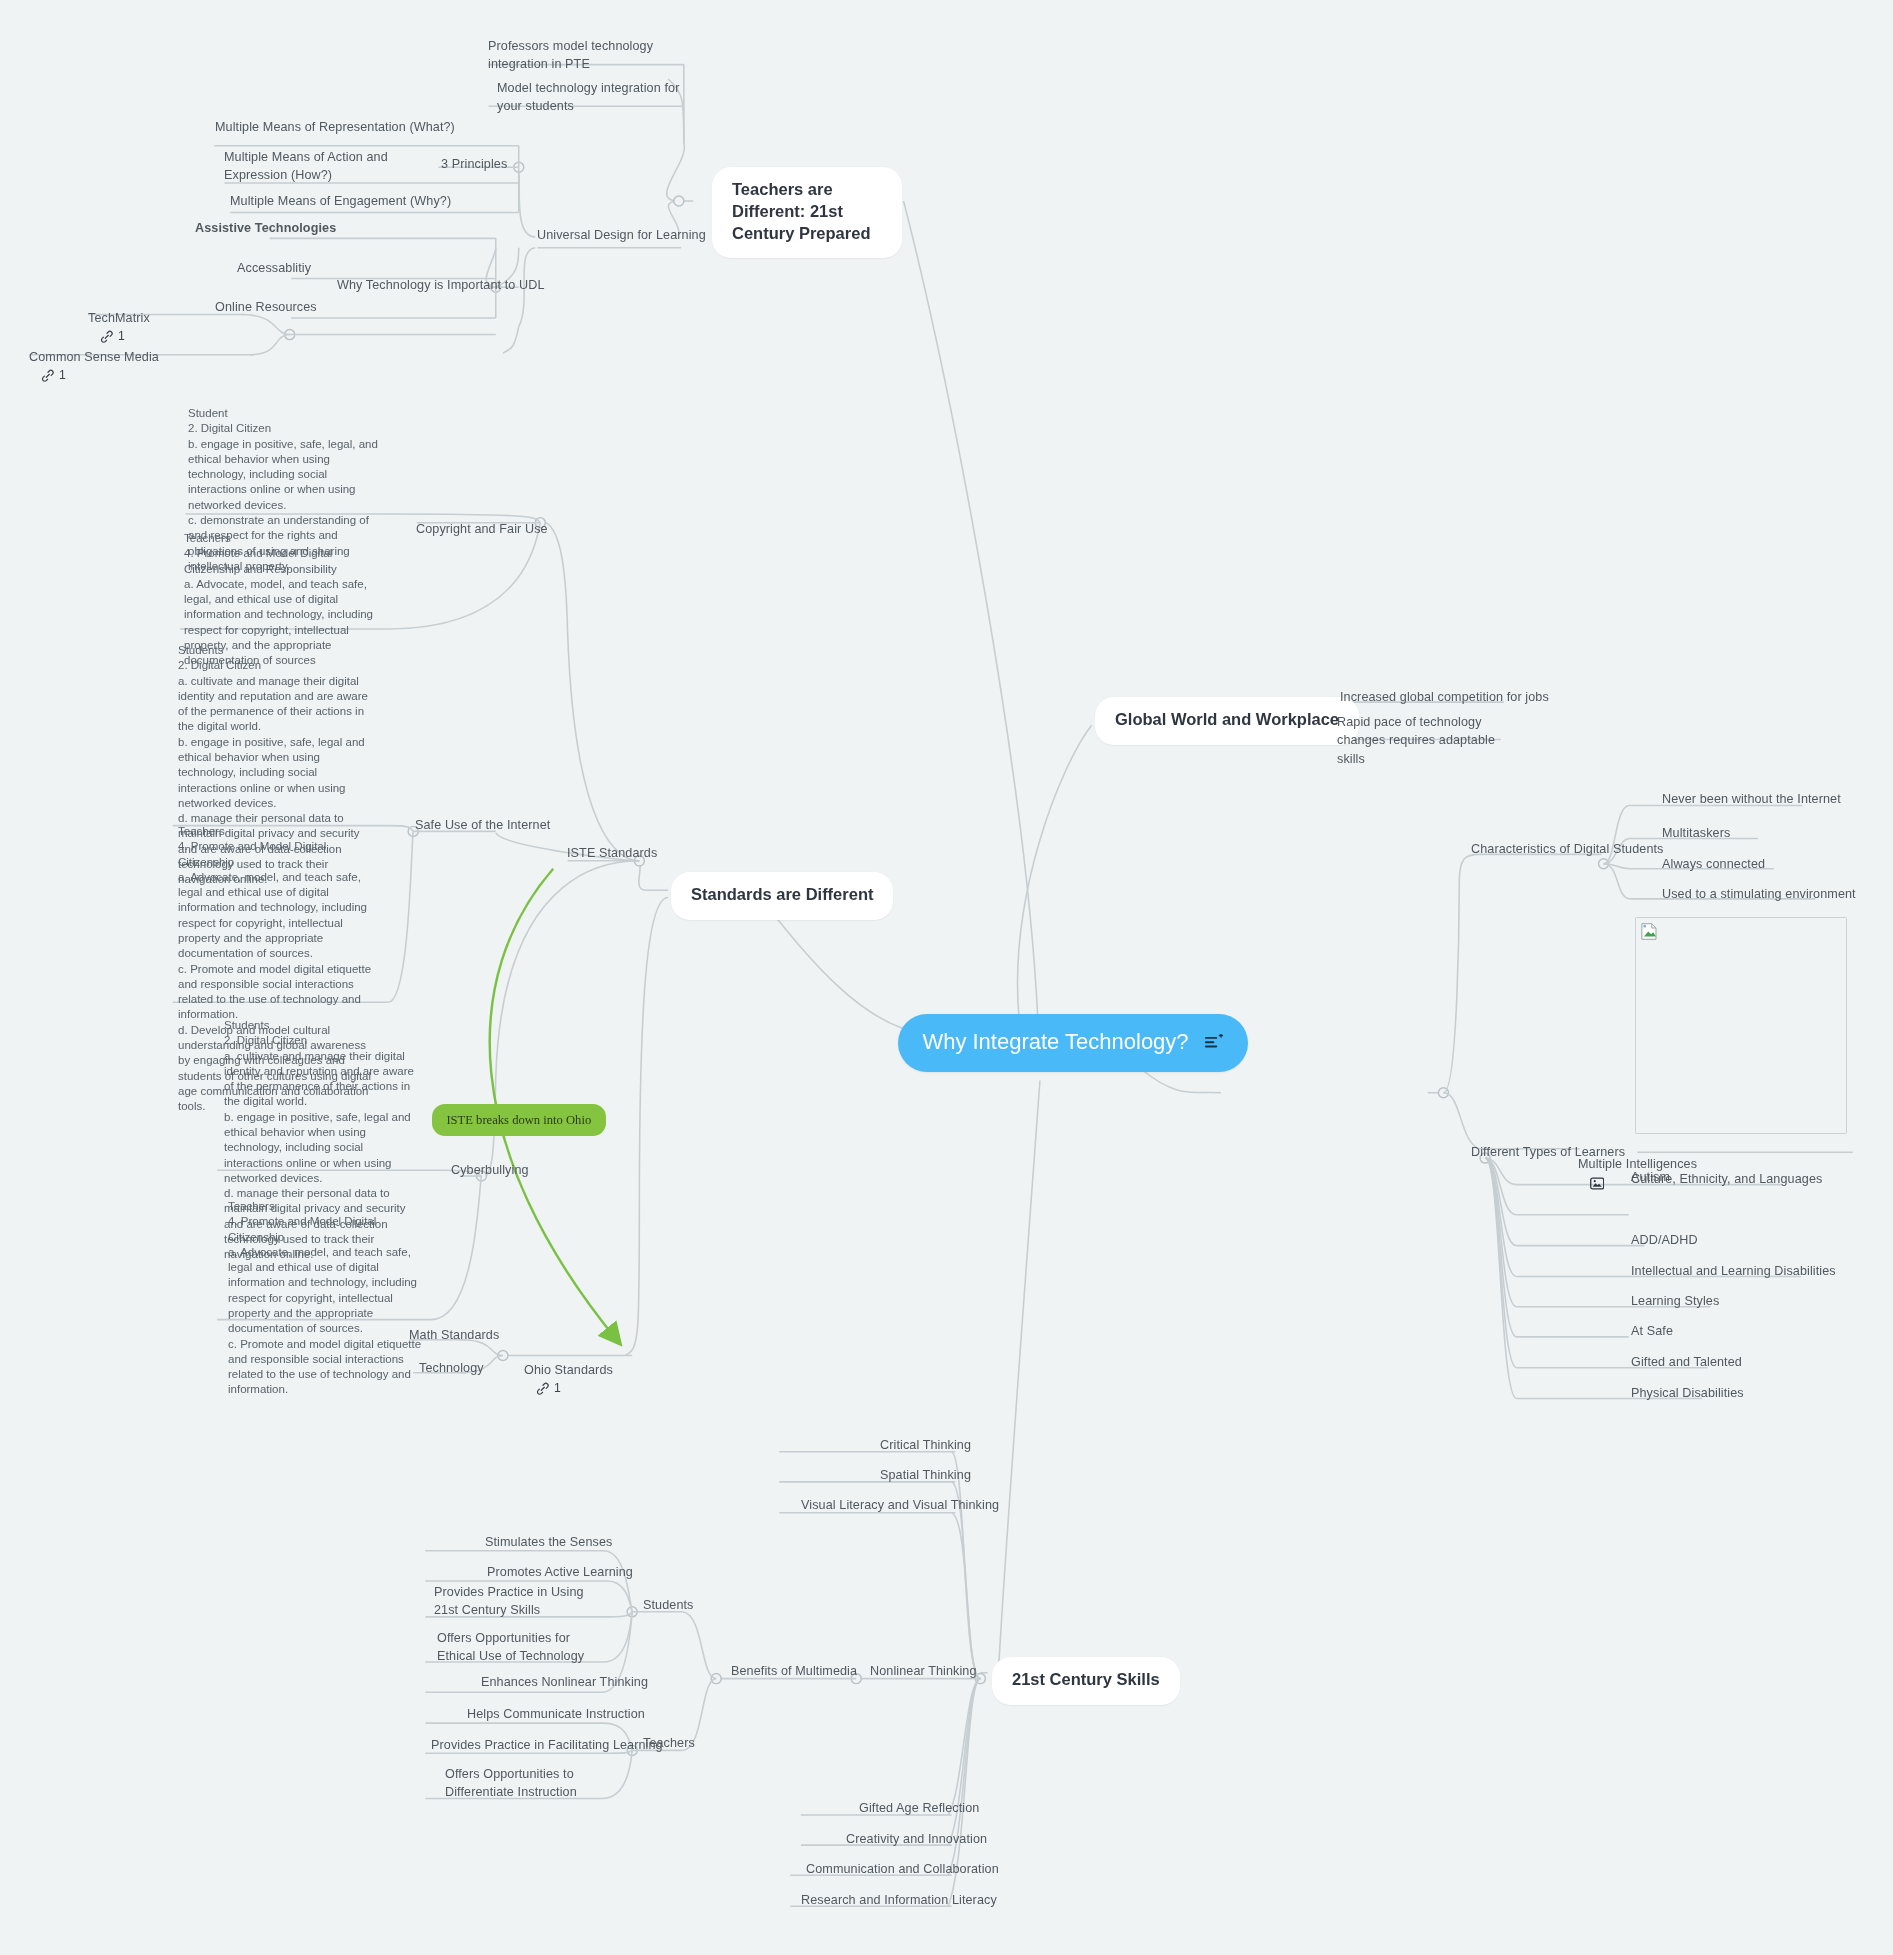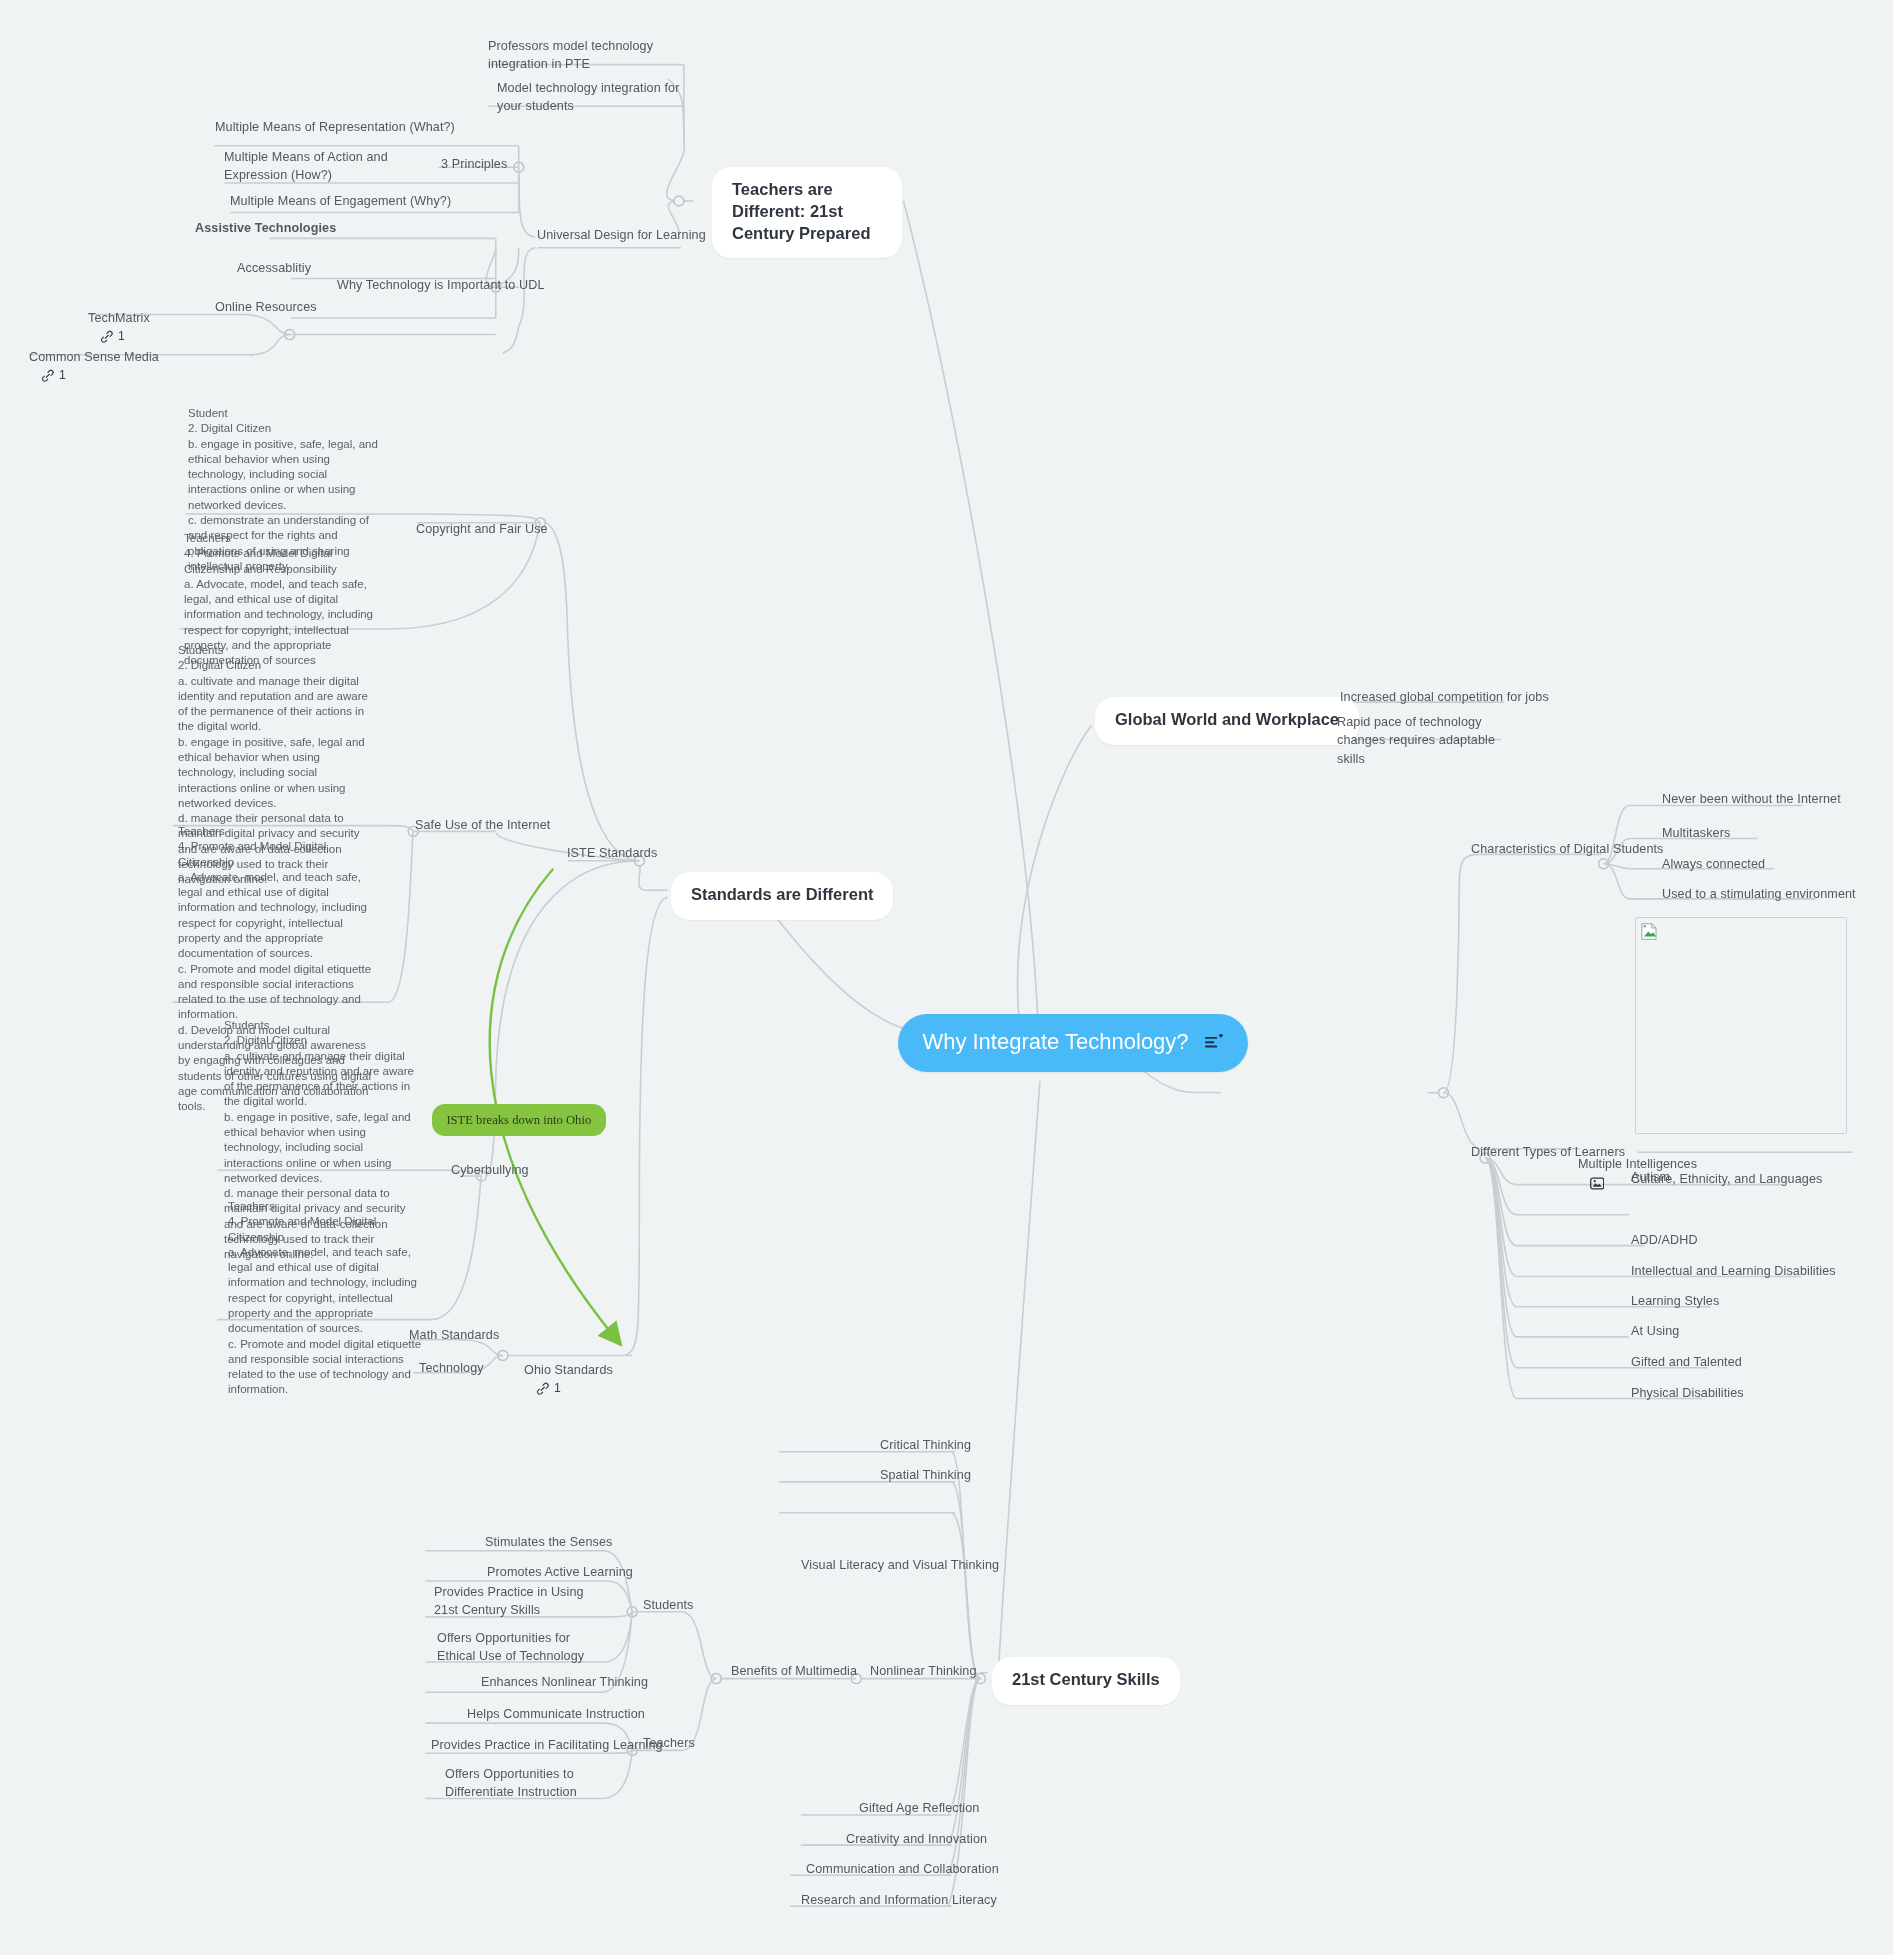--- a/index.html
+++ b/index.html
@@ -457,27 +457,27 @@
     </span>
   </div>
 
   <div class="node leaf" style="left:1471px; top:1143px;">Different Types of Learners</div>
 
   <div class="node leaf" style="left:1631px; top:1170px;">Culture, Ethnicity, and Languages</div>
   <div class="node leaf" style="left:1631px; top:1168px;">Autism</div>
   <div class="node leaf" style="left:1631px; top:1231px;">ADD/ADHD</div>
   <div class="node leaf" style="left:1631px; top:1262px;">Intellectual and Learning Disabilities</div>
   <div class="node leaf" style="left:1631px; top:1292px;">Learning Styles</div>
-  <div class="node leaf" style="left:1631px; top:1322px;">At Using</div>
+  <div class="node leaf" style="left:1631px; top:1322px;">At Safe</div>
   <div class="node leaf" style="left:1631px; top:1353px;">Gifted and Talented</div>
   <div class="node leaf" style="left:1631px; top:1384px;">Physical Disabilities</div>
 
   <div class="node leaf" style="left:880px; top:1436px;">Critical Thinking</div>
   <div class="node leaf" style="left:880px; top:1466px;">Spatial Thinking</div>
-  <div class="node leaf" style="left:801px; top:1556px;">Visual Literacy and Visual Thinking</div>
+  <div class="node leaf" style="left:801px; top:1496px;">Visual Literacy and Visual Thinking</div>
 
   <div class="node leaf" style="left:870px; top:1662px;">Nonlinear Thinking</div>
 
   <div class="node leaf" style="left:731px; top:1662px;">Benefits of Multimedia</div>
 
   <div class="node leaf" style="left:643px; top:1596px;">Students</div>
 
   <div class="node leaf" style="left:485px; top:1533px;">Stimulates the Senses</div>
   <div class="node leaf" style="left:487px; top:1563px;">Promotes Active Learning</div>
   <div class="node leaf" style="left:434px; top:1583px; width:172px;">Provides Practice in Using 21st Century Skills</div>

